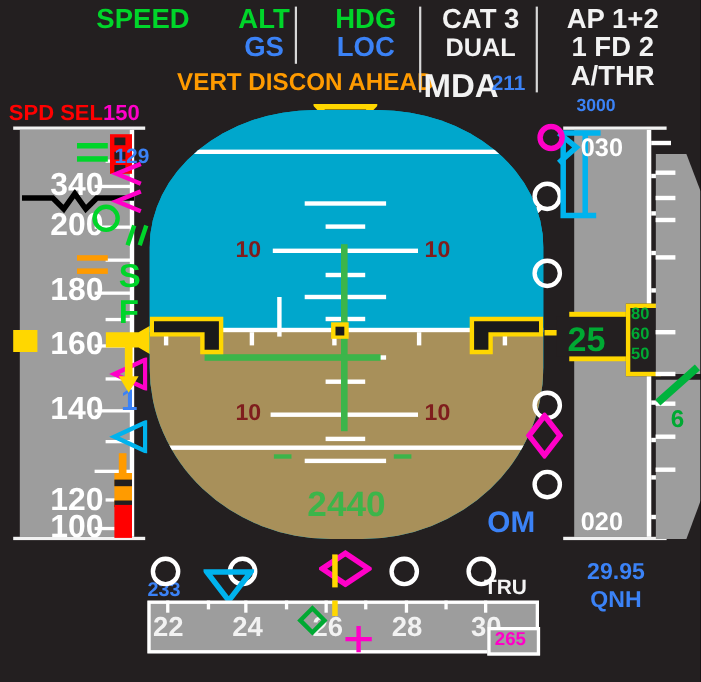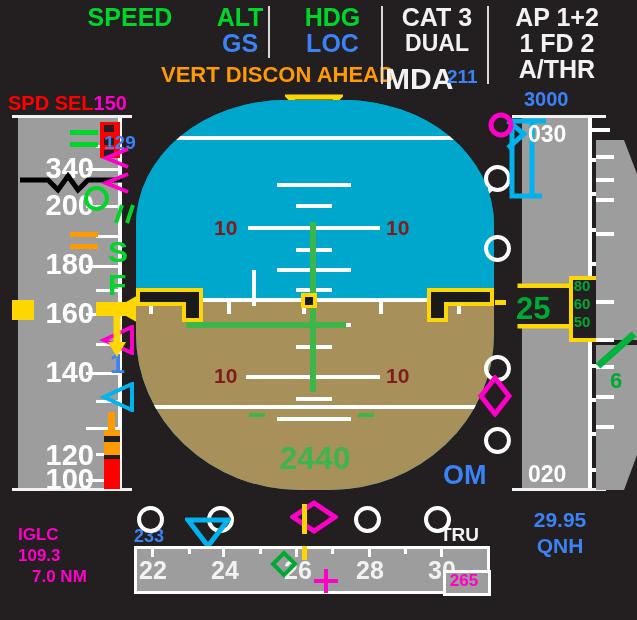--- a/index.html
+++ b/index.html
@@ -180,25 +180,20 @@
       <polygon points="2,30 20,30 11,45" fill="#ffd700"></polygon>
     </svg>
 
     <div class="abs" style="left:108px;top:412px;width:7px;height:38px;background:#ff9b00;"></div>
     <div class="abs" style="left:104px;top:430px;width:16px;height:32px;background:#ff9b00;"></div>
     <div class="abs" style="left:104px;top:436px;width:16px;height:6px;background:#231f20;"></div>
     <div class="abs" style="left:104px;top:455px;width:16px;height:6px;background:#231f20;"></div>
     <div class="abs" style="left:104px;top:459px;width:16px;height:30px;background:#ff0000;"></div>
   </div>
 
-  <div class="abs" style="left:18px;top:524px;line-height:21px;">
-    <div class="mag" style="font-size:17px;font-weight:bold;">IGLC</div>
-    <div class="mag" style="font-size:17px;font-weight:bold;">109.3</div>
-    <div class="mag" style="font-size:17px;font-weight:bold;padding-left:14px;">7.0 NM</div>
-  </div>
 
   <div>
 
     <svg class="abs" style="left:136px;top:92px;" width="358" height="160">
       <g stroke="#ffffff" stroke-width="5" fill="none">
         <line x1="23" y1="146" x2="9" y2="122"></line>
         <line x1="46" y1="108" x2="27" y2="88"></line>
         <line x1="84" y1="77" x2="70" y2="56"></line>
         <line x1="126" y1="55" x2="117" y2="32"></line>
         <line x1="222" y1="46" x2="228" y2="22"></line>
@@ -267,21 +262,21 @@
     <div class="abs" style="left:484px;top:235px;width:19px;height:19px;border:4px solid #fff;border-radius:50%;"></div>
     <div class="abs" style="left:484px;top:355px;width:19px;height:19px;border:4px solid #fff;border-radius:50%;"></div>
     <div class="abs" style="left:484px;top:427px;width:19px;height:19px;border:4px solid #fff;border-radius:50%;"></div>
     <svg class="abs" style="left:478px;top:375px;" width="34" height="42">
       <polygon points="17,3 31,21 17,39 3,21" fill="none" stroke="#ff00c8" stroke-width="5"></polygon>
     </svg>
     <div class="abs cyn" style="left:443px;top:460px;font-size:27px;font-weight:bold;">OM</div>
   </div>
 
   <div>
-    <div class="abs cyn" style="left:524px;top:88px;font-size:20px;font-weight:bold;">3000</div>
+    <div class="abs cyn" style="left:524px;top:88px;font-size:16px;font-weight:bold;">3000</div>
     <div id="alt-top-line"></div>
     <div id="alt-tape-box"></div>
     <div id="alt-white-rail"></div>
     <div id="alt-bot-line"></div>
 
     <svg class="abs" style="left:494px;top:118px;" width="54" height="84">
       <polyline points="52,3 18,3 18,78 48,78" fill="none" stroke="#00b3ee" stroke-width="5"></polyline>
       <polyline points="14,3 30,16 14,30" fill="none" stroke="#00b3ee" stroke-width="5"></polyline>
       <line x1="38" y1="3" x2="38" y2="78" stroke="#00b3ee" stroke-width="5"></line>
     </svg>

